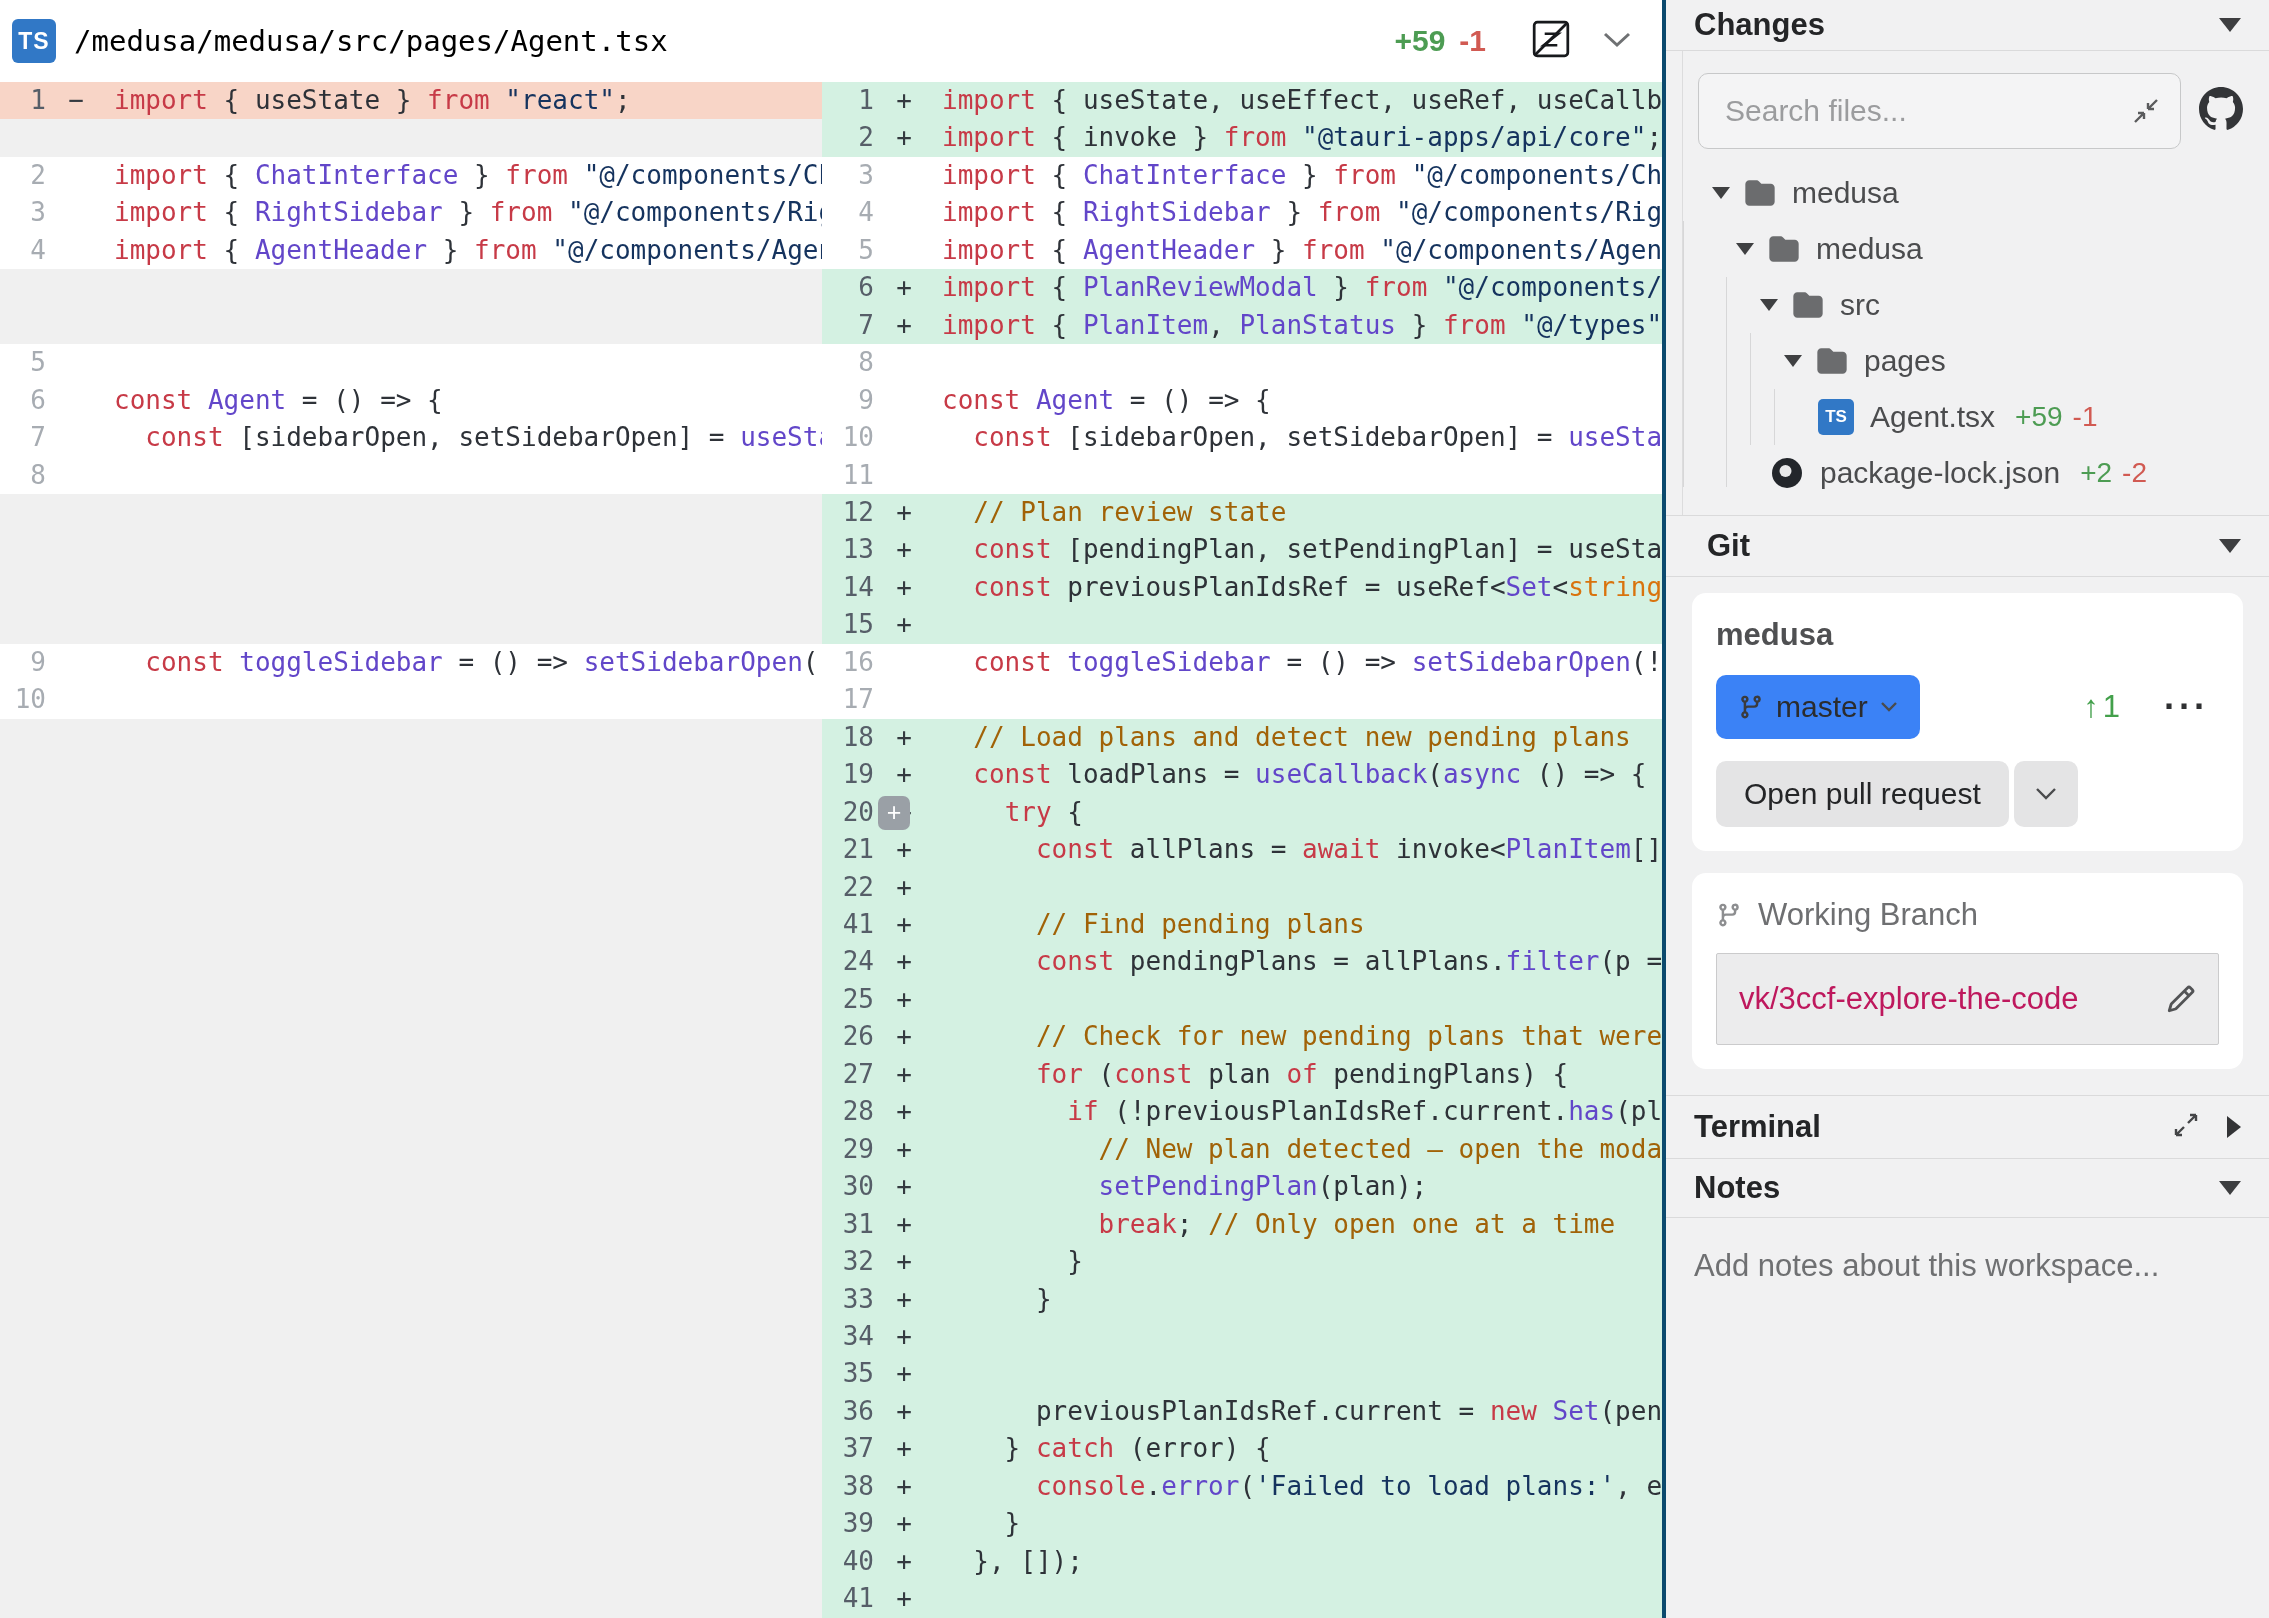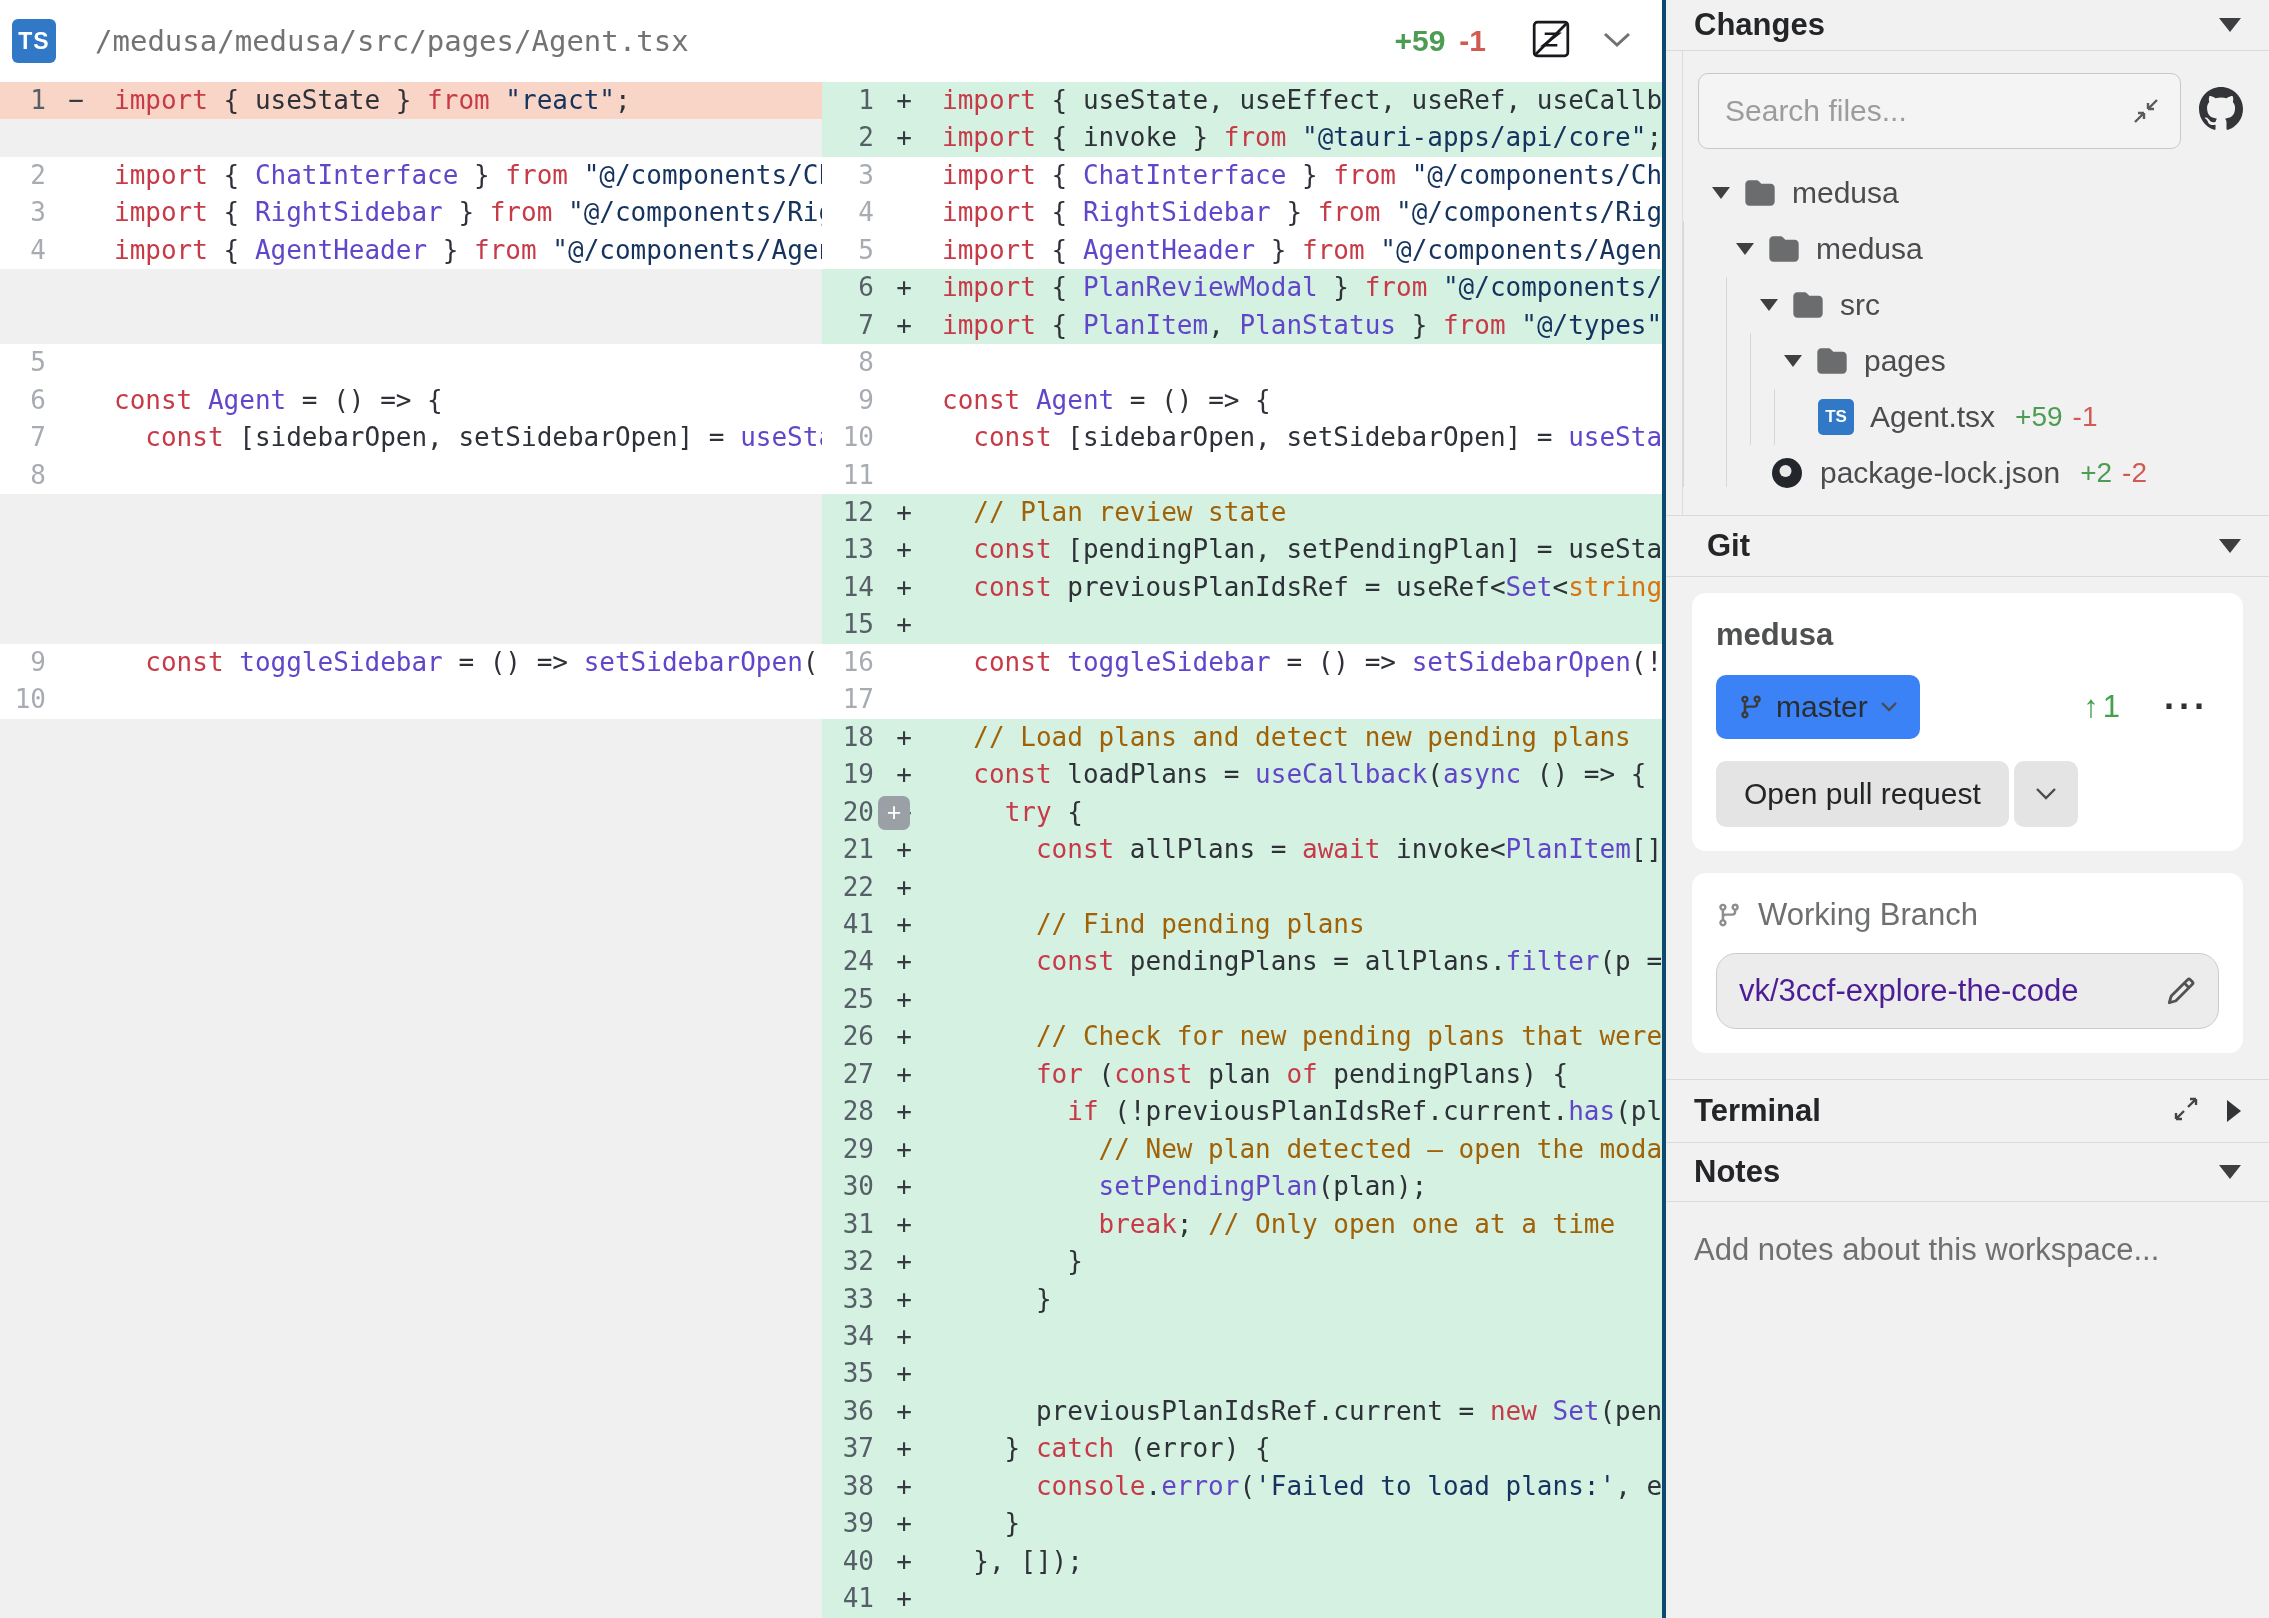--- a/index.html
+++ b/index.html
@@ -6,21 +6,21 @@
   html,body { width:2269px; height:1618px; overflow:hidden; background:#ffffff;
               font-family:"Liberation Sans", sans-serif; }
   .app { display:flex; width:2269px; height:1618px; }
 
   
   .diff-area { width:1662px; height:1618px; display:flex; flex-direction:column; background:#ffffff; }
   .topbar { height:82px; flex:0 0 82px; display:flex; align-items:center; padding:0 30px 0 12px; background:#fff; }
   .ts-badge { width:44px; height:44px; border-radius:6px; background:#3178c6; color:#fff;
               font-weight:bold; font-size:23px; display:flex; align-items:center; justify-content:center;
               letter-spacing:1px; }
-  .file-path { margin-left:39px; font-family:"DejaVu Sans Mono", monospace; font-size:29px; color:#737373; }
+  .file-path { margin-left:18px; font-family:"DejaVu Sans Mono", monospace; font-size:29px; color:#000000; }
   .topbar-right { margin-left:auto; display:flex; align-items:center; gap:30px; }
   .add-count { color:#4d9c53; font-size:30px; font-weight:600; }
   .del-count { color:#d15a52; font-size:30px; font-weight:600; margin-left:-16px; }
   .zed-icon { margin-left:14px; }
   .diff-body { flex:1; display:flex; overflow:hidden; }
   .pane { display:flex; flex-direction:column; overflow:hidden; }
   .pane-old { width:822px; flex:0 0 822px; }
   .pane-new { flex:1; }
   .row { height:37.46px; flex:0 0 auto; display:flex; align-items:center;
          font-family:"DejaVu Sans Mono", monospace; font-size:26px; line-height:37.46px;
@@ -83,23 +83,23 @@
   .branch-pill { display:flex; align-items:center; gap:12px; background:#3b82f6; border-radius:10px;
                  height:64px; padding:0 22px; font-size:30px; color:#2b2c2e; }
   .ahead { margin-left:auto; color:#43a04b; font-size:31px; display:flex; align-items:center; gap:4px; }
   .dots { margin-left:44px; margin-right:10px; color:#2f3032; font-size:36px; font-weight:700; letter-spacing:3px; }
   .pr-row { display:flex; margin-top:22px; gap:5px;align-items:flex-end; }
   .pr-btn { background:#e4e4e5; border:none; border-radius:10px; height:66px; padding:0 28px;
             font-size:30px; color:#242527; font-family:"Liberation Sans", sans-serif; }
   .pr-drop { background:#e4e4e5; border:none; border-radius:10px; height:66px; width:64px;
              display:flex; align-items:center; justify-content:center; }
   .wb-header { display:flex; align-items:center; gap:16px; color:#6e6f71; font-size:31px; font-weight:500; }
-  .wb-field { margin-top:20px; height:76px; border:1.5px solid #cbcbcc; border-radius:20px;
+  .wb-field { margin-top:20px; height:92px; border:1.5px solid #cbcbcc; border-radius:2px;
               background:#ececed; display:flex; align-items:center; padding:0 22px;
-              font-size:31px; color:#4c1d95; }
+              font-size:31px; color:#be185d; }
   .wb-field .pencil { margin-left:auto; display:flex; }
   .term-header { height:62px; }
   .term-icons { margin-left:auto; display:flex; align-items:center; gap:26px; }
   .notes-header { height:58px;gap:12px; }
   .notes-body { flex:1; padding:30px 28px; font-size:31px; color:#6f7072; }
 </style>
 </head>
 <body>
 
 <div class="app">

